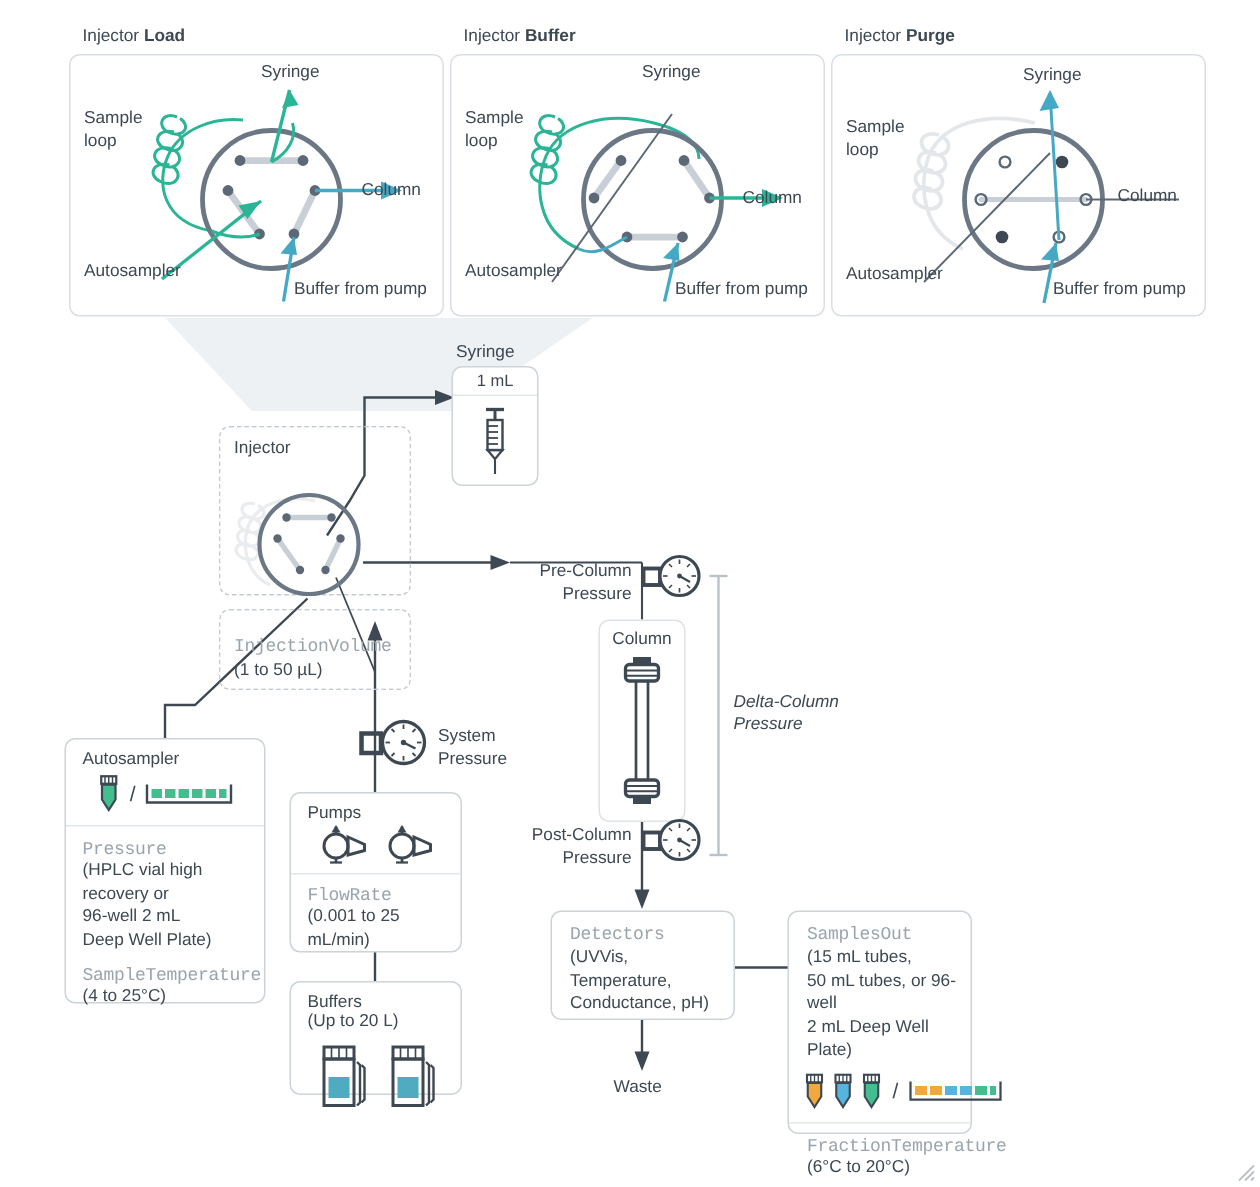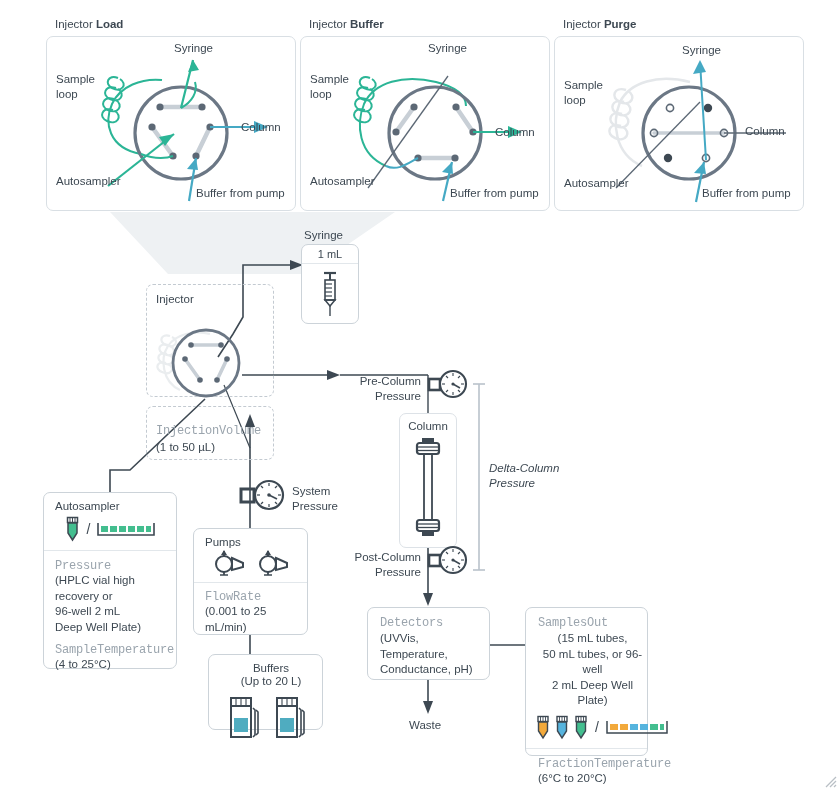--- a/index.html
+++ b/index.html
@@ -310,21 +310,21 @@
       <line x1="7" y1="25" x2="15" y2="25" stroke="#3d4852" stroke-width="1.5"></line>
     </svg>
   </div>
   <div class="divider"></div>
   <div style="padding:7px 0 0 11px;">
     <div class="mono">FlowRate</div>
     <div class="sub">(0.001 to 25 mL/min)</div>
   </div>
 </div>
 
-<div class="box" style="left:208px; top:654px; width:115px; height:76px;text-align:center;">
+<div class="box" style="left:193px; top:654px; width:115px; height:76px;">
   <div class="box-title" style="padding:7px 0 0 11px;">Buffers</div>
   <div class="sub" style="padding:0 0 2px 11px;">(Up to 20 L)</div>
   <div style="display:flex; justify-content:center; gap:10px; padding-top:4px;">
     <svg width="36" height="45" viewBox="0 0 36 45">
       <rect x="6" y="2" width="20" height="8" fill="none" stroke="#3d4852" stroke-width="2"></rect>
       <line x1="11" y1="2" x2="11" y2="10" stroke="#3d4852" stroke-width="1.1"></line>
       <line x1="16" y1="2" x2="16" y2="10" stroke="#3d4852" stroke-width="1.1"></line>
       <line x1="21" y1="2" x2="21" y2="10" stroke="#3d4852" stroke-width="1.1"></line>
       <path d="M 6 10 L 26 10 L 26 41 L 6 41 Z" fill="none" stroke="#3d4852" stroke-width="2"></path>
       <rect x="9" y="22" width="14" height="14" fill="#4FACC0"></rect>
@@ -409,21 +409,21 @@
 <div class="box" style="left:367px; top:607px; width:123px; height:73px;">
   <div class="mono" style="padding:8px 0 1px 12px;">Detectors</div>
   <div class="sub" style="padding-left:12px; white-space:pre-line;">(UVVis,
 Temperature,
 Conductance, pH)</div>
 </div>
 <div class="abs lbl" style="left:409px; top:718px;">Waste</div>
 
 <div class="box" style="left:525px; top:607px; width:123px; height:149px;">
   <div class="mono" style="padding:8px 0 1px 12px;">SamplesOut</div>
-  <div class="sub" style="padding-left:12px; white-space:pre-line;text-align:center;">(15 mL tubes,
+  <div class="sub" style="padding-left:12px; white-space:pre-line;">(15 mL tubes,
 50 mL tubes, or 96-well
 2 mL Deep Well Plate)</div>
   <div style="display:flex; align-items:center; gap:5px; padding:6px 0 8px 10px;">
     <svg width="14" height="25" viewBox="0 0 14 25">
       <rect x="2" y="1.5" width="10" height="5" fill="none" stroke="#3d4852" stroke-width="1.4"></rect>
       <line x1="4.5" y1="1.5" x2="4.5" y2="6.5" stroke="#3d4852" stroke-width="0.9"></line>
       <line x1="7" y1="1.5" x2="7" y2="6.5" stroke="#3d4852" stroke-width="0.9"></line>
       <line x1="9.5" y1="1.5" x2="9.5" y2="6.5" stroke="#3d4852" stroke-width="0.9"></line>
       <path d="M 2.5 7 L 11.5 7 L 11.5 16 L 7 23 L 2.5 16 Z" fill="#F2A93B" stroke="#3d4852" stroke-width="1.4"></path>
     </svg>

